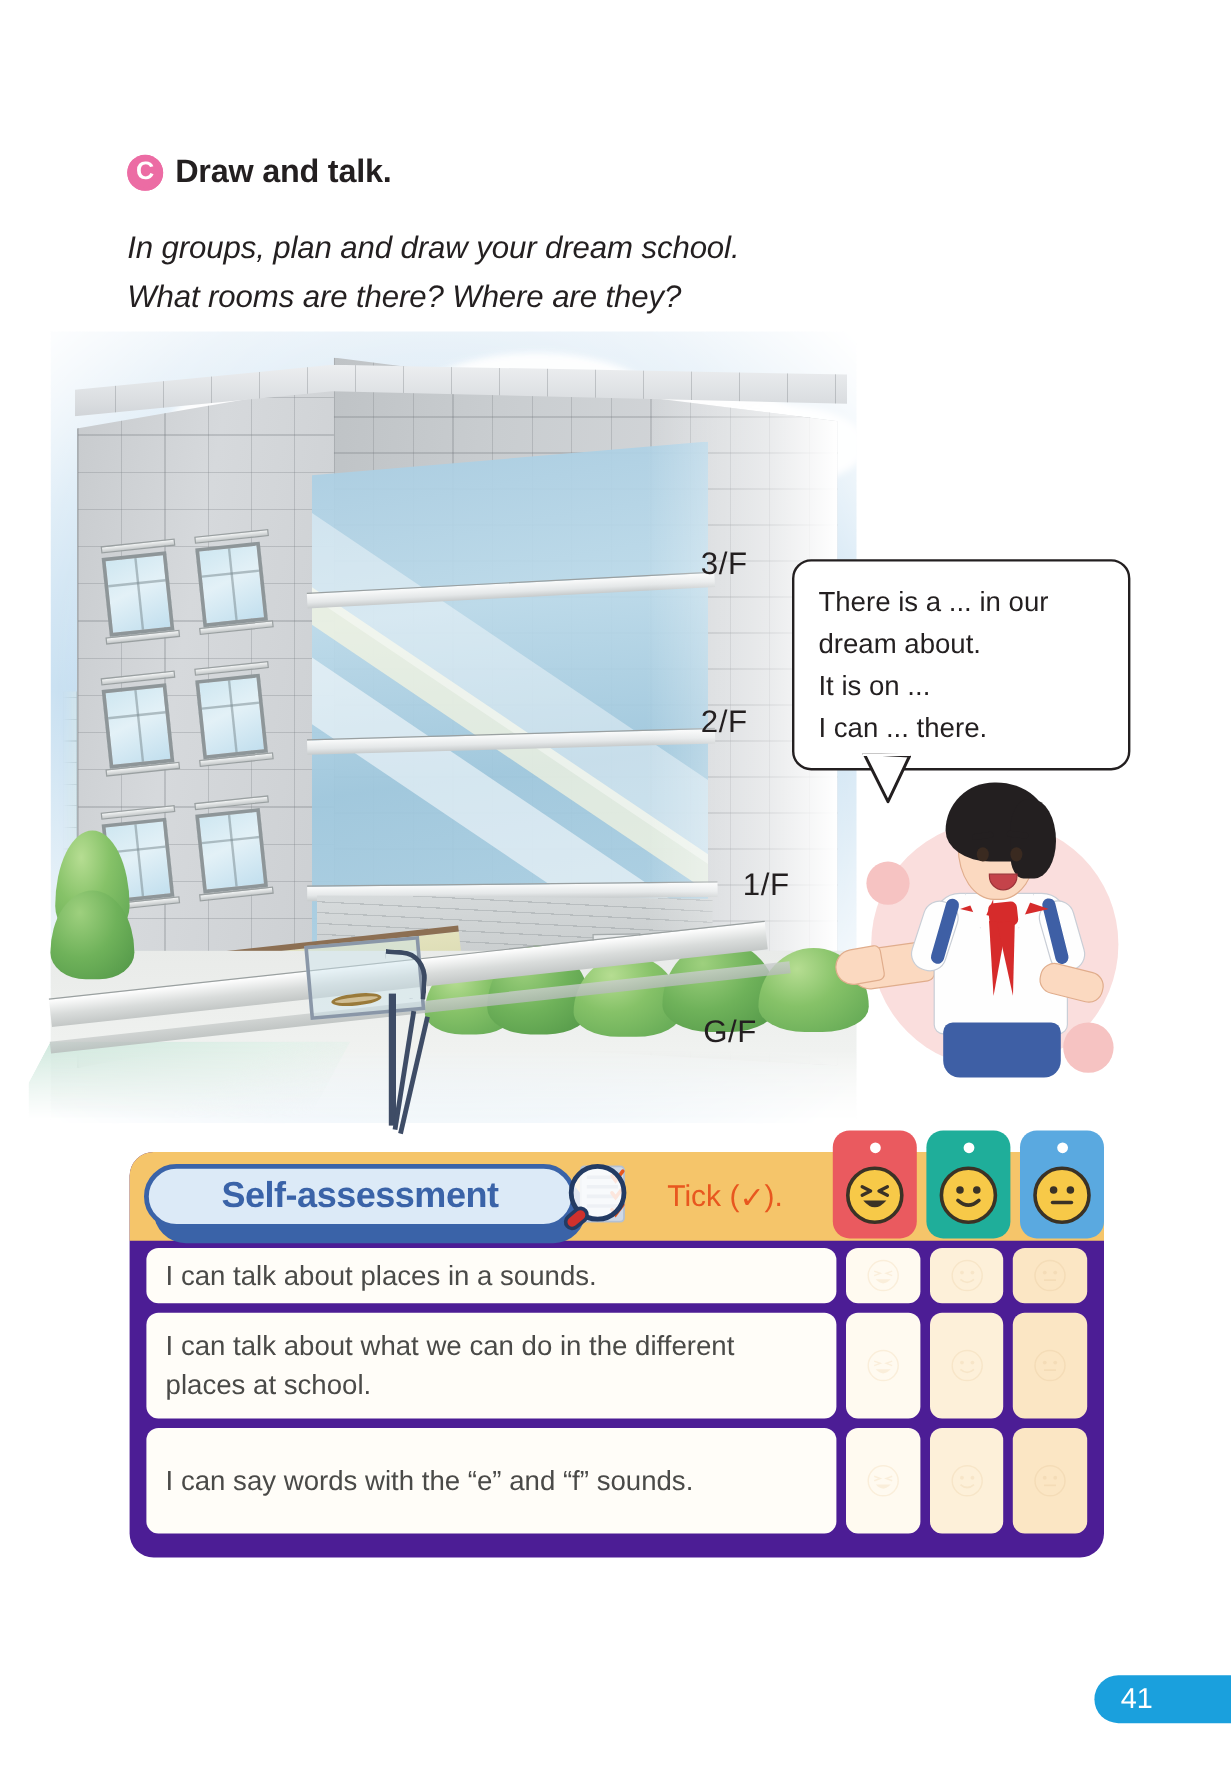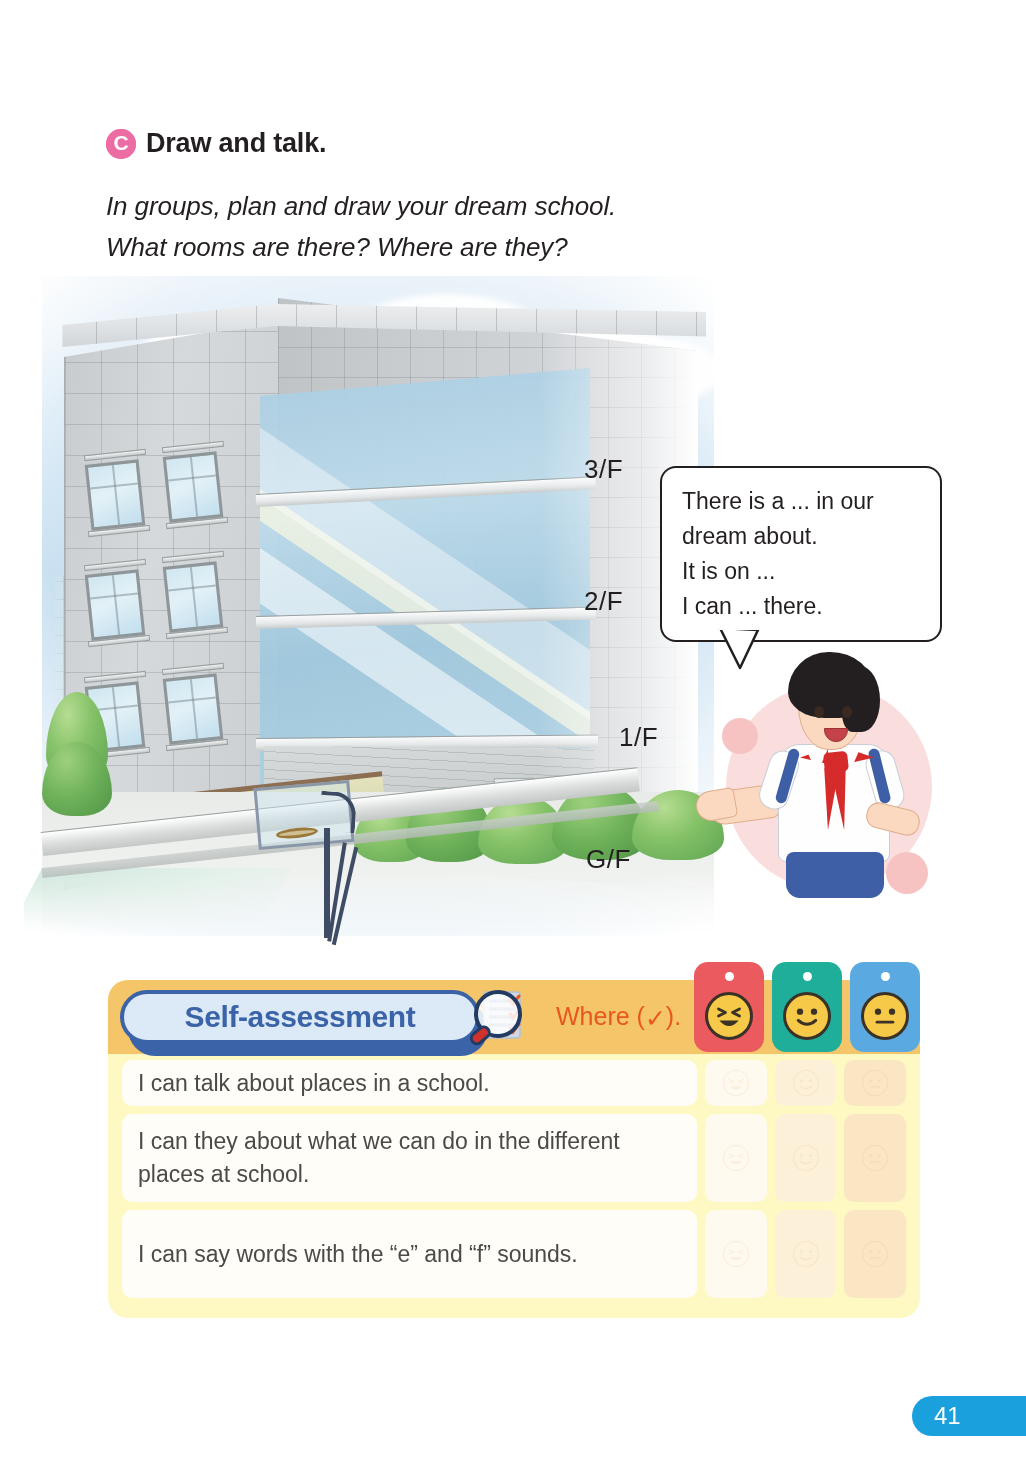--- a/index.html
+++ b/index.html
@@ -343,22 +343,22 @@
     transform: rotate(-10deg);
   }
   .arm-hip {
     position:absolute; left: 176px; top: 166px; width: 54px; height: 26px;
     background:#fbd9c0; border:1.5px solid #e0ad8c; border-radius: 12px;
     transform: rotate(14deg);
   }
 
   
   .sa {
-    position:absolute; left: 108px; top: 980px; width: 812px; height: 338px;
-    background:#fef9c3; border-radius: 20px;
+    position:absolute; left: 108px; top: 960px; width: 812px; height: 338px;
+    background:#4c1d95; border-radius: 20px;
   }
   .sa-headbar {
     position:absolute; left: 0; top: 0; width: 812px; height: 74px;
     background:#f5c56a; border-radius: 20px 20px 0 0;
   }
   .sa-pill-shadow {
     position:absolute; left: 20px; top: 22px; width: 360px; height: 54px;
     background:#3a63a8; border-radius: 28px;
   }
   .sa-pill {
@@ -596,21 +596,21 @@
       <g stroke="#e8571f" stroke-width="3" fill="none" stroke-linecap="round">
         <polyline points="50,16 53,20 59,12"></polyline>
         <polyline points="50,30 53,34 59,26"></polyline>
         <polyline points="50,44 53,48 59,40"></polyline>
       </g>
       <circle cx="38" cy="30" r="22" fill="rgba(255,255,255,0.85)" stroke="#233b63" stroke-width="4"></circle>
       <rect x="10" y="46" width="20" height="11" rx="5.5" fill="#d0312d" stroke="#233b63" stroke-width="3" transform="rotate(-40 20 51)"></rect>
     </svg>
 
     <div class="tick-label">
-      <span>Where (</span><span class="tick-mark">✓</span><span>).</span>
+      <span>Tick (</span><span class="tick-mark">✓</span><span>).</span>
     </div>
 
     <div class="emo-tab t1">
       <div class="dot"></div>
       <div class="face">
         <svg viewBox="0 0 48 48" width="42" height="42" style="position:absolute;left:0;top:0;">
           <path d="M12 16 L20 20 L12 24" stroke="#3a3226" stroke-width="3.2" fill="none" stroke-linecap="round" stroke-linejoin="round"></path>
           <path d="M36 16 L28 20 L36 24" stroke="#3a3226" stroke-width="3.2" fill="none" stroke-linecap="round" stroke-linejoin="round"></path>
           <path d="M13 29 Q24 42 35 29 Z" fill="#3a3226"></path>
         </svg>
@@ -633,21 +633,21 @@
           <circle cx="16" cy="19" r="3.6" fill="#3a3226"></circle>
           <circle cx="32" cy="19" r="3.6" fill="#3a3226"></circle>
           <line x1="15" y1="31" x2="33" y2="31" stroke="#3a3226" stroke-width="3.4" stroke-linecap="round"></line>
         </svg>
       </div>
     </div>
 
     <div class="sa-grid">
 
       <div class="sa-row" style="height:46px;">
-        <div class="sa-stmt">I can talk about places in a school.</div>
+        <div class="sa-stmt">I can talk about places in a sounds.</div>
         <div class="sa-cell cell-1">
           <svg class="ghost" viewBox="0 0 48 48" width="30" height="30">
             <circle cx="24" cy="24" r="20" fill="none" stroke="#f6e3c6" stroke-width="2"></circle>
             <path d="M12 18 L20 21 L12 24" stroke="#f6e3c6" stroke-width="2" fill="none"></path>
             <path d="M36 18 L28 21 L36 24" stroke="#f6e3c6" stroke-width="2" fill="none"></path>
             <path d="M14 29 Q24 40 34 29 Z" fill="#f6e3c6"></path>
           </svg>
         </div>
         <div class="sa-cell cell-2">
           <svg class="ghost" viewBox="0 0 48 48" width="30" height="30">
@@ -661,21 +661,21 @@
           <svg class="ghost" viewBox="0 0 48 48" width="30" height="30">
             <circle cx="24" cy="24" r="20" fill="none" stroke="#eed3ab" stroke-width="2"></circle>
             <circle cx="17" cy="20" r="2.6" fill="#eed3ab"></circle>
             <circle cx="31" cy="20" r="2.6" fill="#eed3ab"></circle>
             <line x1="16" y1="30" x2="32" y2="30" stroke="#eed3ab" stroke-width="2.4"></line>
           </svg>
         </div>
       </div>
 
       <div class="sa-row" style="height:88px;">
-        <div class="sa-stmt">I can they about what we can do in the different places at school.</div>
+        <div class="sa-stmt">I can talk about what we can do in the different places at school.</div>
         <div class="sa-cell cell-1">
           <svg class="ghost" viewBox="0 0 48 48" width="30" height="30">
             <circle cx="24" cy="24" r="20" fill="none" stroke="#f6e3c6" stroke-width="2"></circle>
             <path d="M12 18 L20 21 L12 24" stroke="#f6e3c6" stroke-width="2" fill="none"></path>
             <path d="M36 18 L28 21 L36 24" stroke="#f6e3c6" stroke-width="2" fill="none"></path>
             <path d="M14 29 Q24 40 34 29 Z" fill="#f6e3c6"></path>
           </svg>
         </div>
         <div class="sa-cell cell-2">
           <svg class="ghost" viewBox="0 0 48 48" width="30" height="30">

